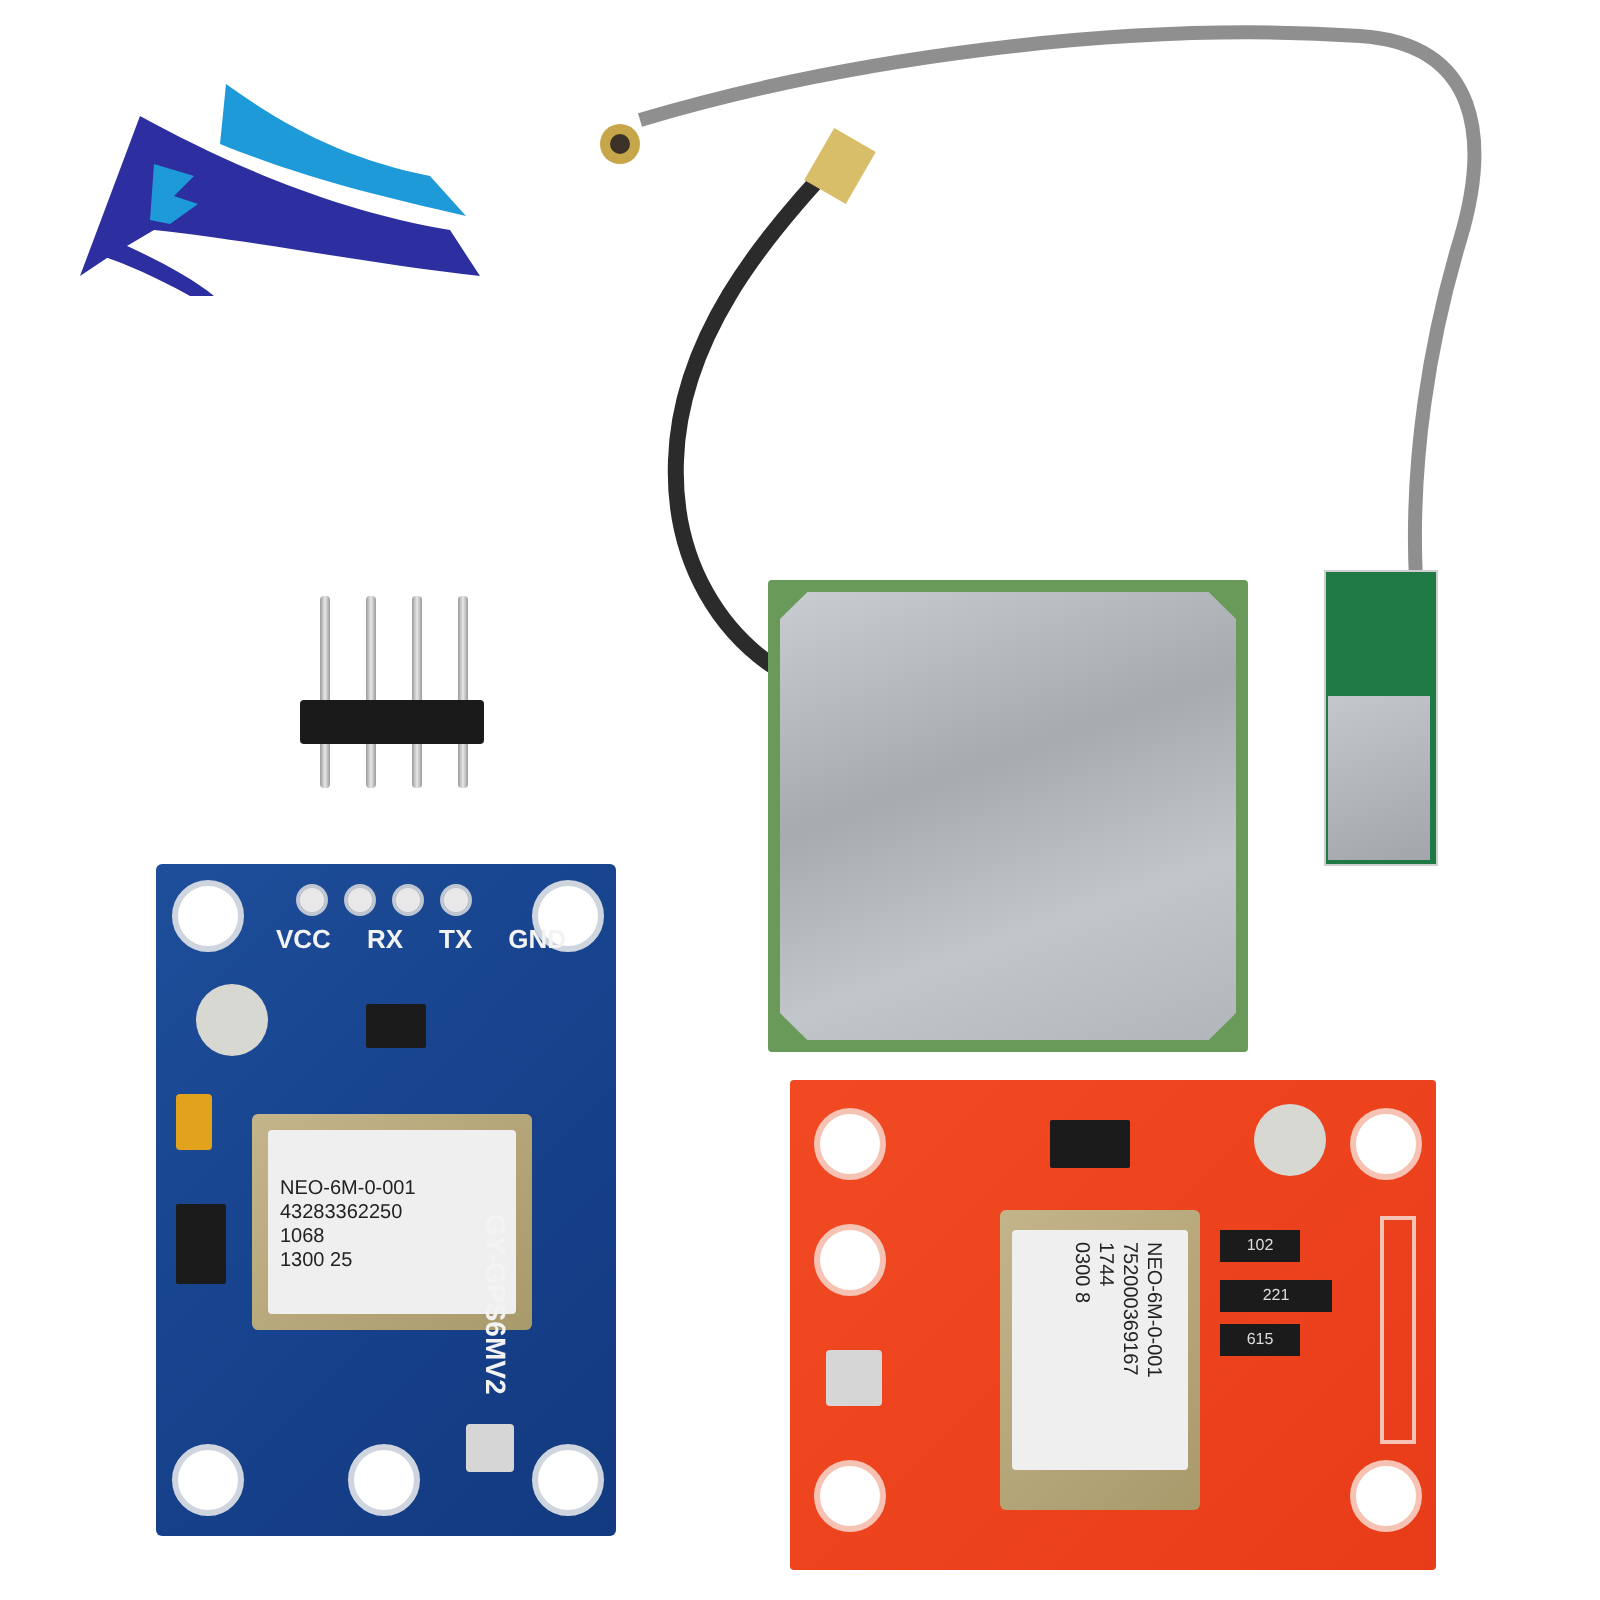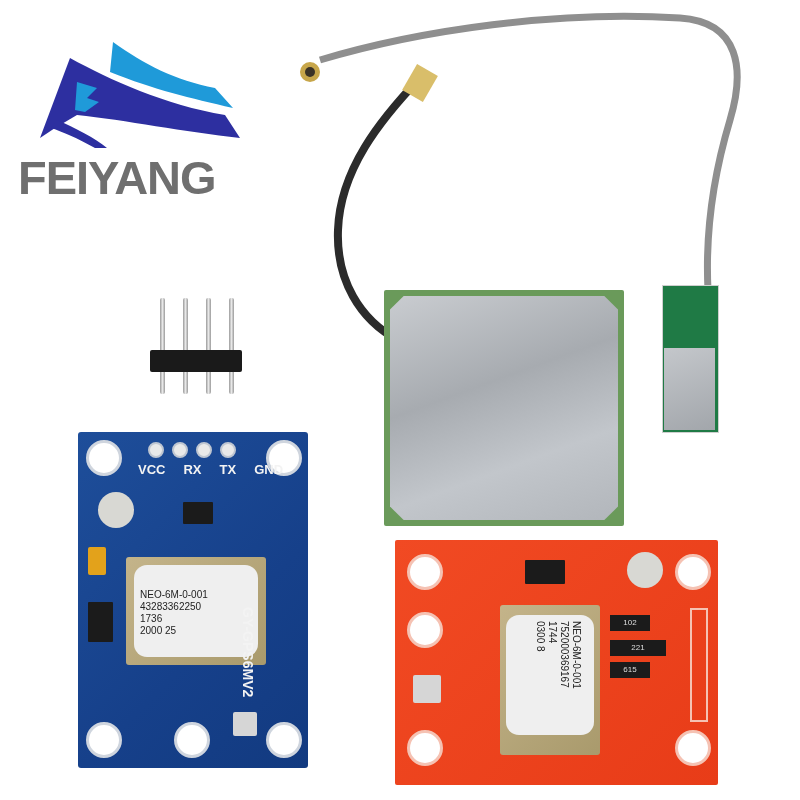--- a/index.html
+++ b/index.html
@@ -9,21 +9,21 @@
   .logo-text{left:18px;top:150px;font-size:47px;font-weight:bold;color:#6f6f6f;letter-spacing:-1px;font-family:"Liberation Sans",sans-serif;}
   
   .pin{width:5px;background:linear-gradient(90deg,#9a9a9a,#e8e8e8,#9a9a9a);top:298px;height:96px;border-radius:2px;}
   .pin-body{left:150px;top:350px;width:92px;height:22px;background:#1a1a1a;border-radius:2px;}
   
   .blue{left:78px;top:432px;width:230px;height:336px;background:linear-gradient(135deg,#1e4e9a,#16408a 60%,#123a80);border-radius:3px;}
   .hole{background:#fff;border-radius:50%;border:3px solid #cfd5de;box-sizing:border-box;}
   .pad{background:#e9e9e9;border-radius:50%;border:2px solid #bfc6d1;box-sizing:border-box;}
   .silk{color:#f3f3f3;font-weight:bold;font-family:"Liberation Sans",sans-serif;}
   .module{background:linear-gradient(135deg,#c4b48a,#a99a6c);border-radius:3px;}
-  .module-label{background:#efefef;border-radius:13px;}
+  .module-label{background:#efefef;border-radius:2px;}
   .module-text{font-size:10px;line-height:12px;color:#222;font-family:"Liberation Sans",sans-serif;}
   .chip{background:#1b1b1b;border-radius:1px;}
   
   .red{left:395px;top:540px;width:323px;height:245px;background:linear-gradient(135deg,#f14a23,#e83c18);border-radius:2px;}
   
   .ant-pcb{left:384px;top:290px;width:240px;height:236px;background:#6a9a5a;border-radius:2px;}
   .ant-shield{left:390px;top:296px;width:228px;height:224px;background:linear-gradient(160deg,#c9ccd0,#a7abb0 40%,#c2c6cb 70%,#b2b6bb);clip-path:polygon(6% 0,94% 0,100% 6%,100% 94%,94% 100%,6% 100%,0 94%,0 6%);}
   
   .wmod{left:662px;top:285px;width:55px;height:146px;background:#1f7a45;border:1px solid #cfcfcf;}
   .wmod-shield{left:664px;top:348px;width:51px;height:82px;background:linear-gradient(160deg,#c4c7cb,#a2a6ab);}
@@ -31,21 +31,20 @@
 </head>
 <body>
 
 <div class="abs" style="left:15px;top:20px;width:230px;height:180px;">
   <svg width="230" height="140" viewBox="0 0 230 140" style="position:absolute;left:0;top:0;">
     <path d="M98 22 C130 45,160 60,200 68 L218 88 C175 78,140 70,95 52 Z" fill="#1f9ad9"></path>
     <path d="M55 38 C95 60,150 85,210 95 L225 118 C170 112,110 100,62 95 L40 108 L25 118 Z" fill="#2d2fa0"></path>
     <path d="M62 62 L82 68 L72 78 L84 82 L70 92 L60 90 Z" fill="#1f9ad9"></path>
     <path d="M42 100 C60 108,80 118,92 128 L80 128 C62 118,48 112,36 108 Z" fill="#2d2fa0"></path>
   </svg>
-  <div class="abs logo-text" style="left:3px;top:130px;">FEIYANG</div>
 </div>
 
 <svg class="abs" width="800" height="800" style="left:0;top:0;">
   <path d="M320 60 C420 30,560 10,680 18 C740 22,745 70,730 120 C715 170,705 230,708 290" stroke="#8f8f8f" stroke-width="7" fill="none"></path>
   <path d="M420 78 C380 120,340 170,338 230 C336 280,360 320,398 340" stroke="#2b2b2b" stroke-width="8" fill="none"></path>
 
   <circle cx="310" cy="72" r="10" fill="#c7a64a"></circle>
     <circle cx="310" cy="72" r="5" fill="#3a3226"></circle>
   <rect x="408" y="68" width="24" height="30" fill="#d9be6a" transform="rotate(30 420 83)"></rect>
 </svg>
@@ -80,22 +79,22 @@
   </div>
   <div class="abs" style="left:20px;top:60px;width:36px;height:36px;border-radius:50%;background:#d8d8d3;"></div>
   <div class="abs chip" style="left:105px;top:70px;width:30px;height:22px;"></div>
   <div class="abs" style="left:10px;top:115px;width:18px;height:28px;background:#e3a21b;border-radius:2px;"></div>
   <div class="abs chip" style="left:10px;top:170px;width:25px;height:40px;"></div>
   <div class="abs module" style="left:48px;top:125px;width:140px;height:108px;">
     <div class="abs module-label" style="left:8px;top:8px;width:124px;height:92px;">
       <div class="abs module-text" style="left:6px;top:24px;">
         <div>NEO-6M-0-001</div>
         <div>43283362250</div>
-        <div>1736</div>
-        <div>2000  25</div>
+        <div>1068</div>
+        <div>1300  25</div>
       </div>
     </div>
   </div>
   <div class="abs silk" style="left:178px;top:175px;font-size:14px;transform:rotate(90deg);transform-origin:left top;white-space:nowrap;">GY-GPS6MV2</div>
   <div class="abs" style="left:155px;top:280px;width:24px;height:24px;background:#d6d6d6;border-radius:2px;"></div>
 </div>
 
 <div class="abs red">
   <div class="abs hole" style="left:12px;top:14px;width:36px;height:36px;border-color:#f5c2b3;"></div>
   <div class="abs hole" style="left:12px;top:72px;width:36px;height:36px;border-color:#f5c2b3;"></div>

